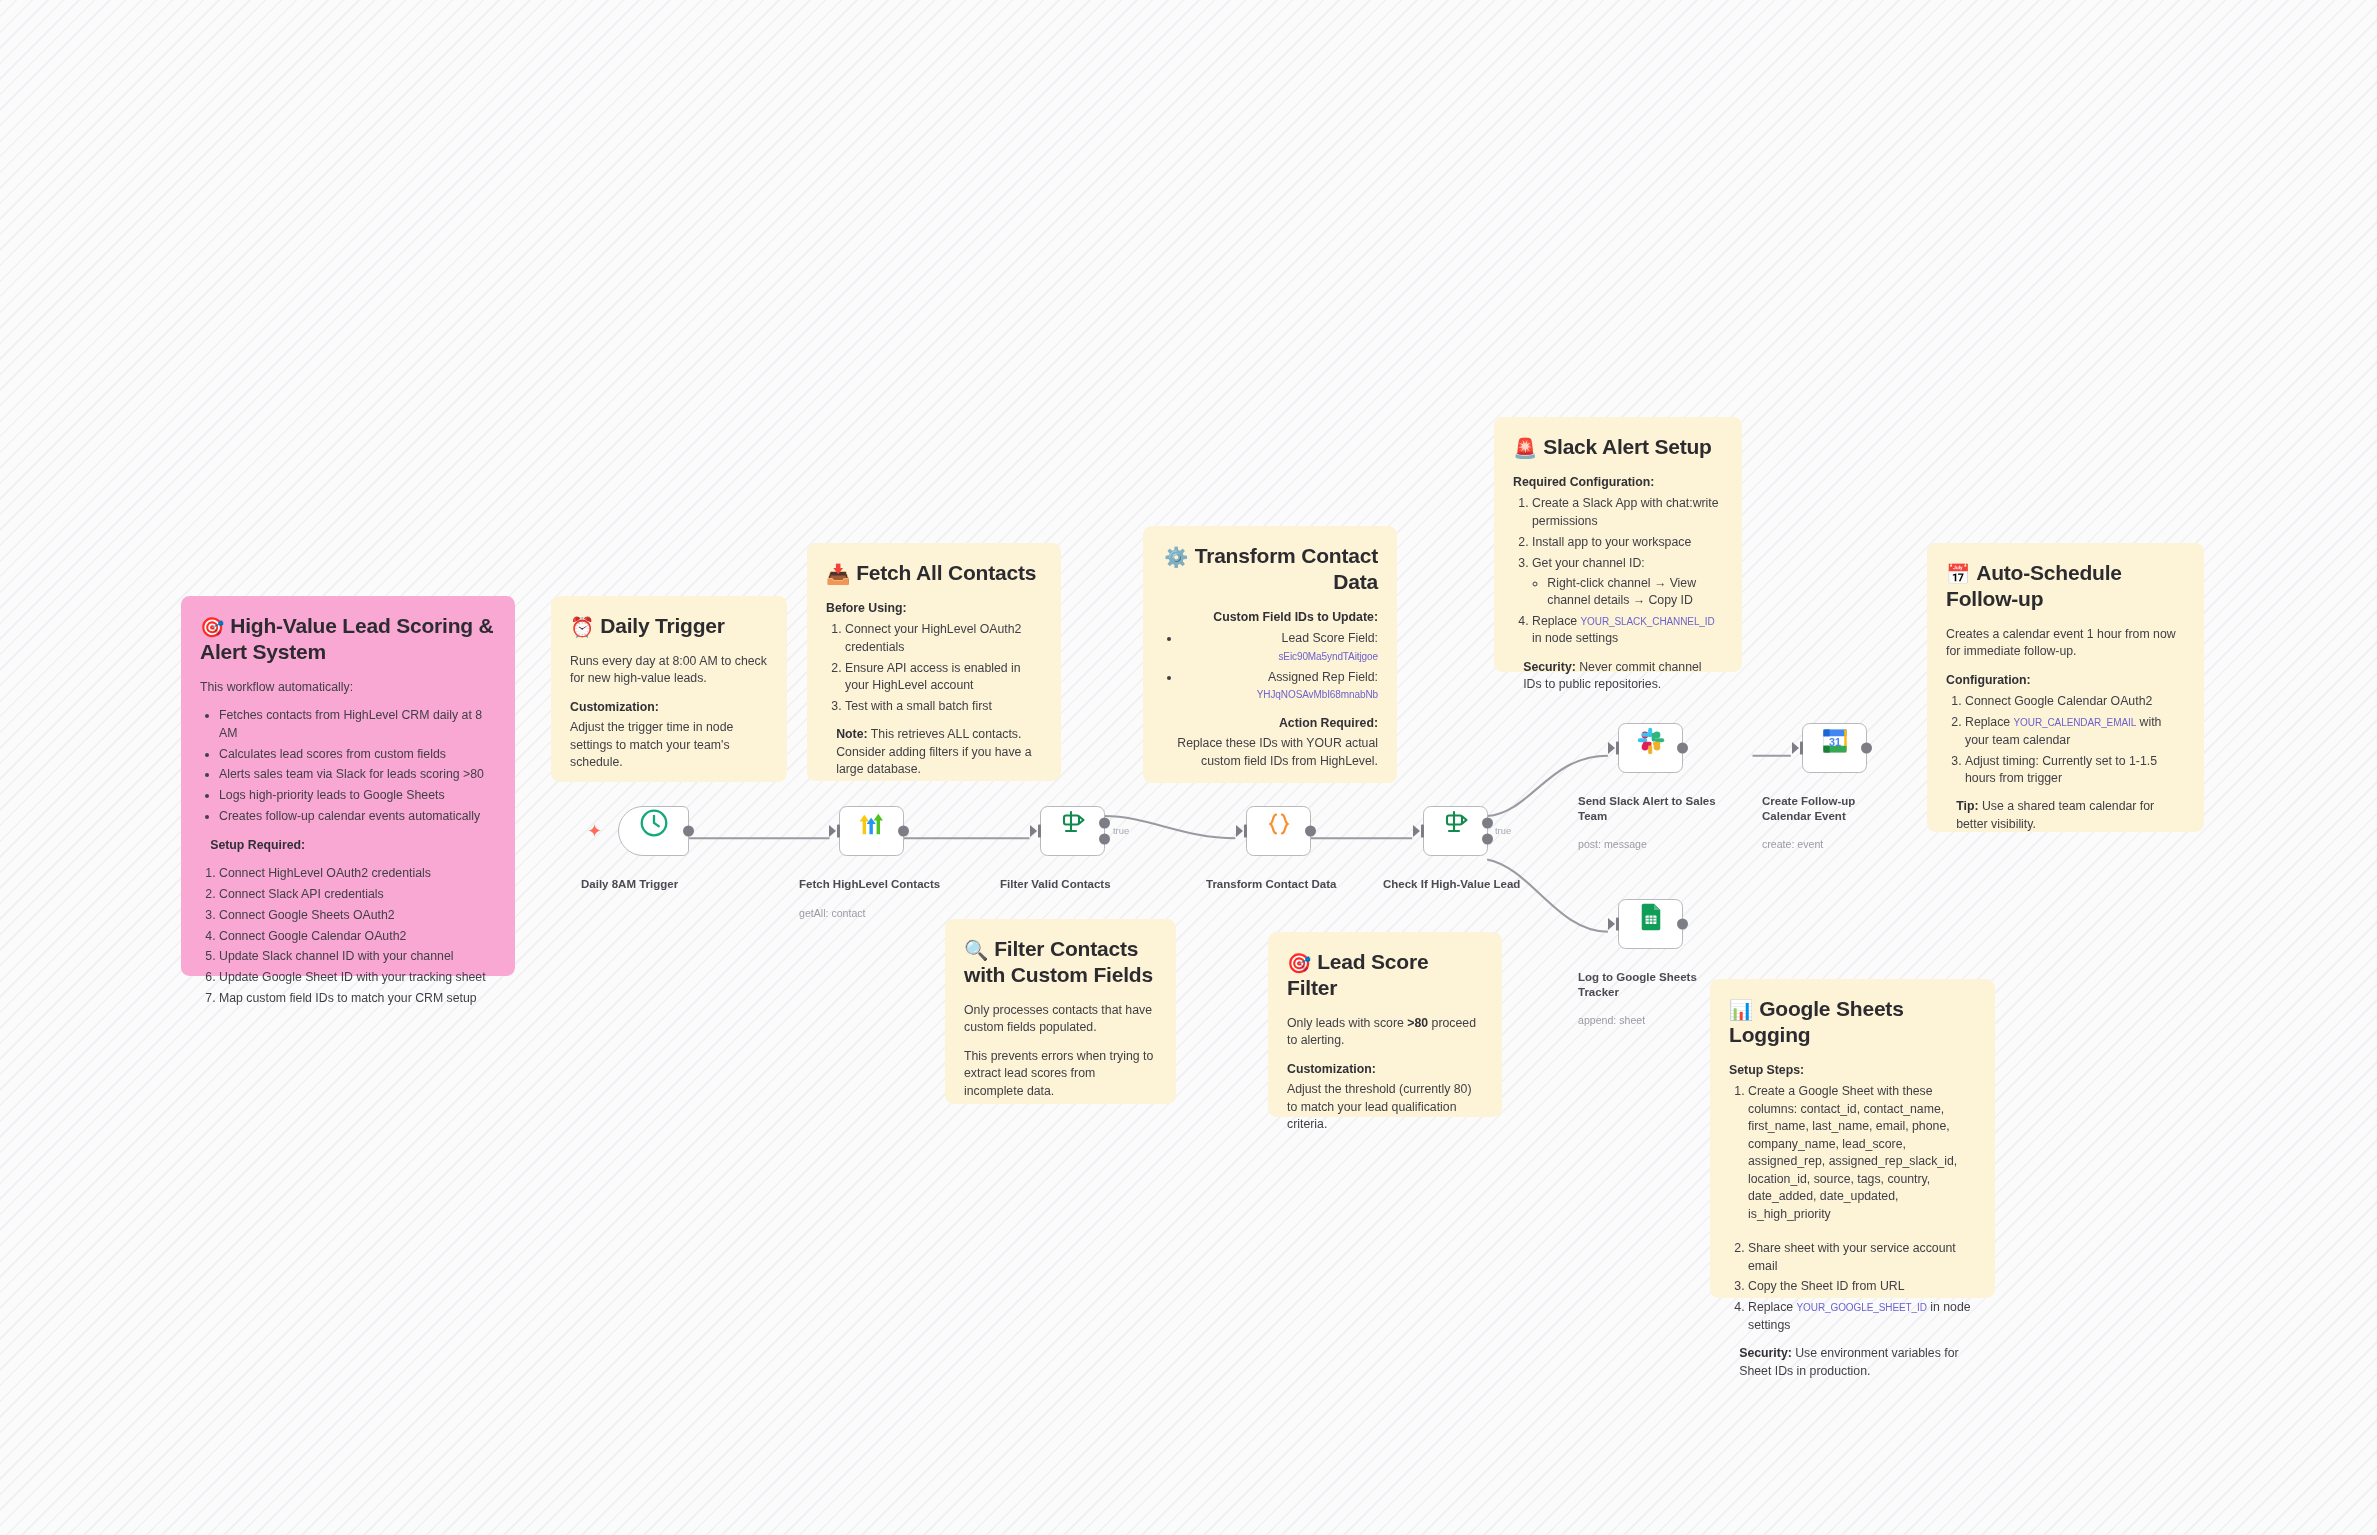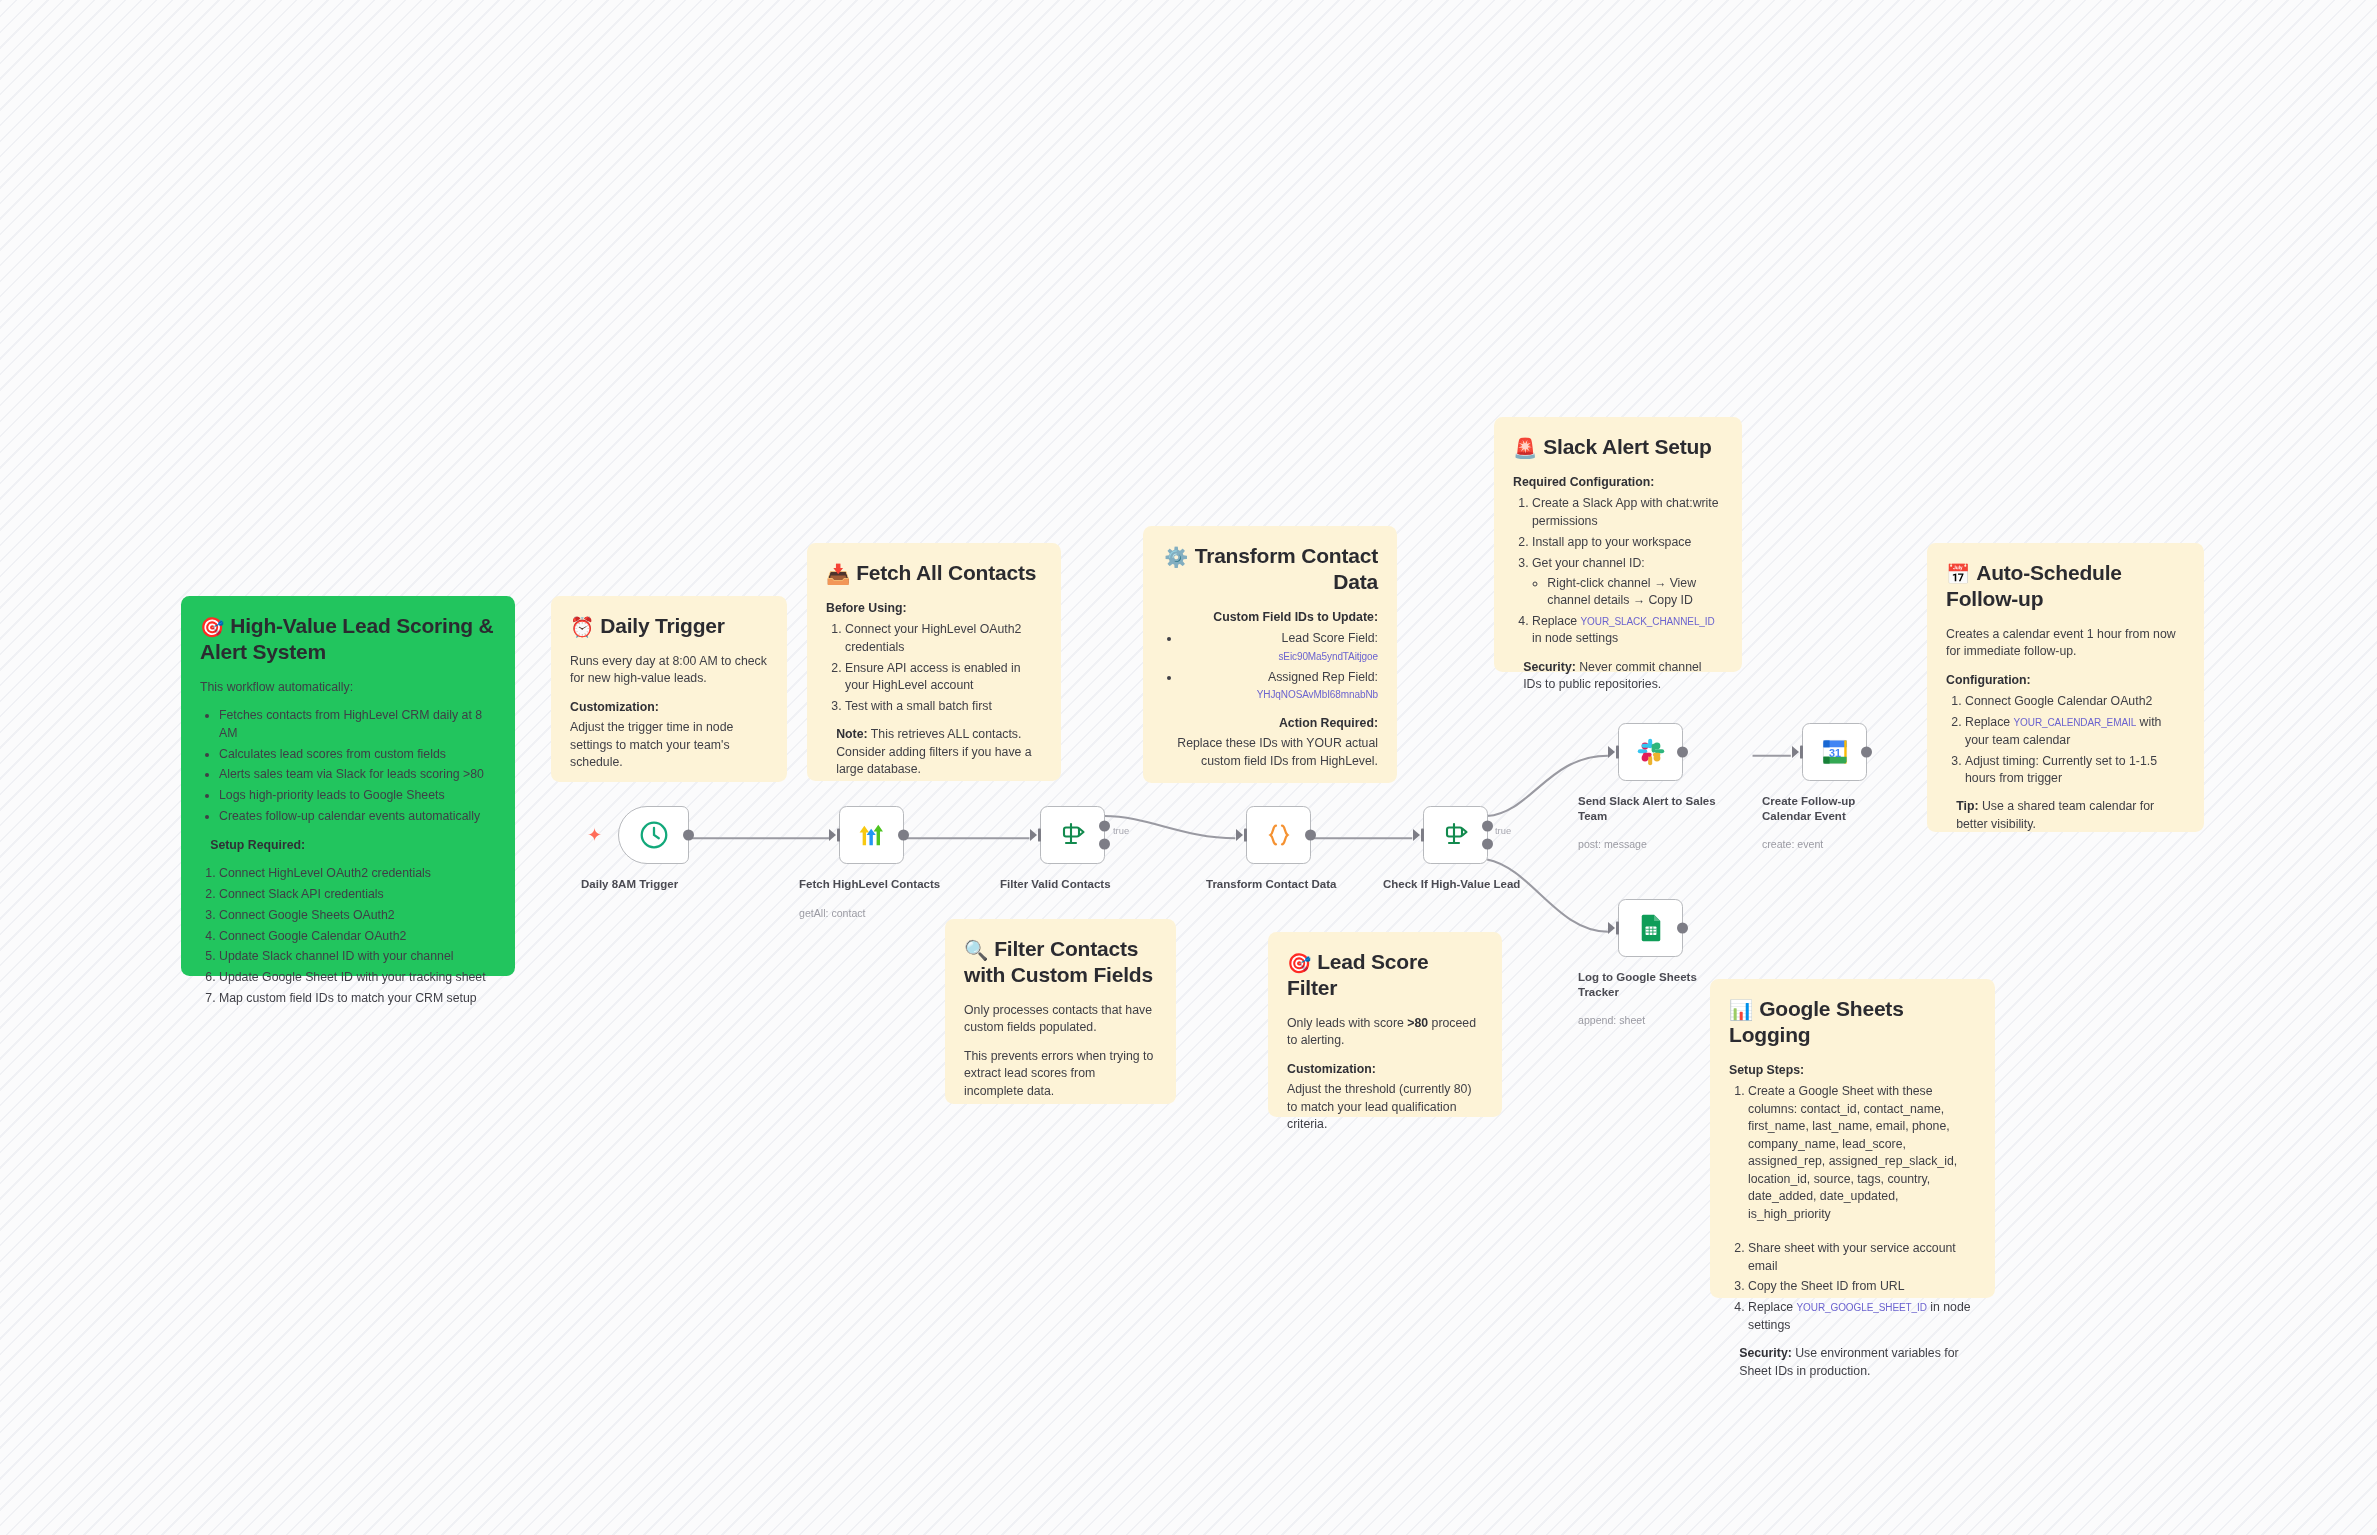--- a/index.html
+++ b/index.html
@@ -21,21 +21,21 @@
   
   .note{
     position:absolute;
     border-radius:8.5px;
     box-sizing:border-box;
     padding:17px 19px 19px 19px;
     color:#3f3f46;
     line-height:1.42;
   }
   .note.yellow{background:#fdf3d7;}
-  .note.green{background:#22c55e;}
+  .note.green{background:#f9a8d4;}
   .note h2{
     margin:0 0 13.6px 0;
     font-size:21px;
     font-weight:700;
     color:#2b2b30;
     line-height:1.24;
     letter-spacing:-0.2px;
   }
   .note h2 .emo{font-size:19.6px;margin-right:6px;vertical-align:-0.9px;}
   .note p{margin:0 0 11px 0;font-size:12.3px;}
@@ -51,26 +51,26 @@
     font-family:Liberation Sans, sans-serif;
     color:#6b63cf;
     font-size:10px;
     letter-spacing:-0.1px;
     white-space:nowrap;
   }
 
   
   .node{position:absolute;}
   .nbox{
-    width:65px;height:58px;
+    width:65px;height:50px;
     background:#ffffff;
     border:1.4px solid #b7b9bd;
     border-radius:7.7px;
     box-sizing:border-box;
-    display:flex;align-items:center;justify-content:center;
+    display:flex;justify-content:center;
     position:relative;
     text-decoration:underline;
   }
   .nbox.trigger{
     border-radius:32px 7.7px 7.7px 32px;
     width:71px;
   }
   .nlabel{
     position:absolute;
     top:71px;left:50%;

